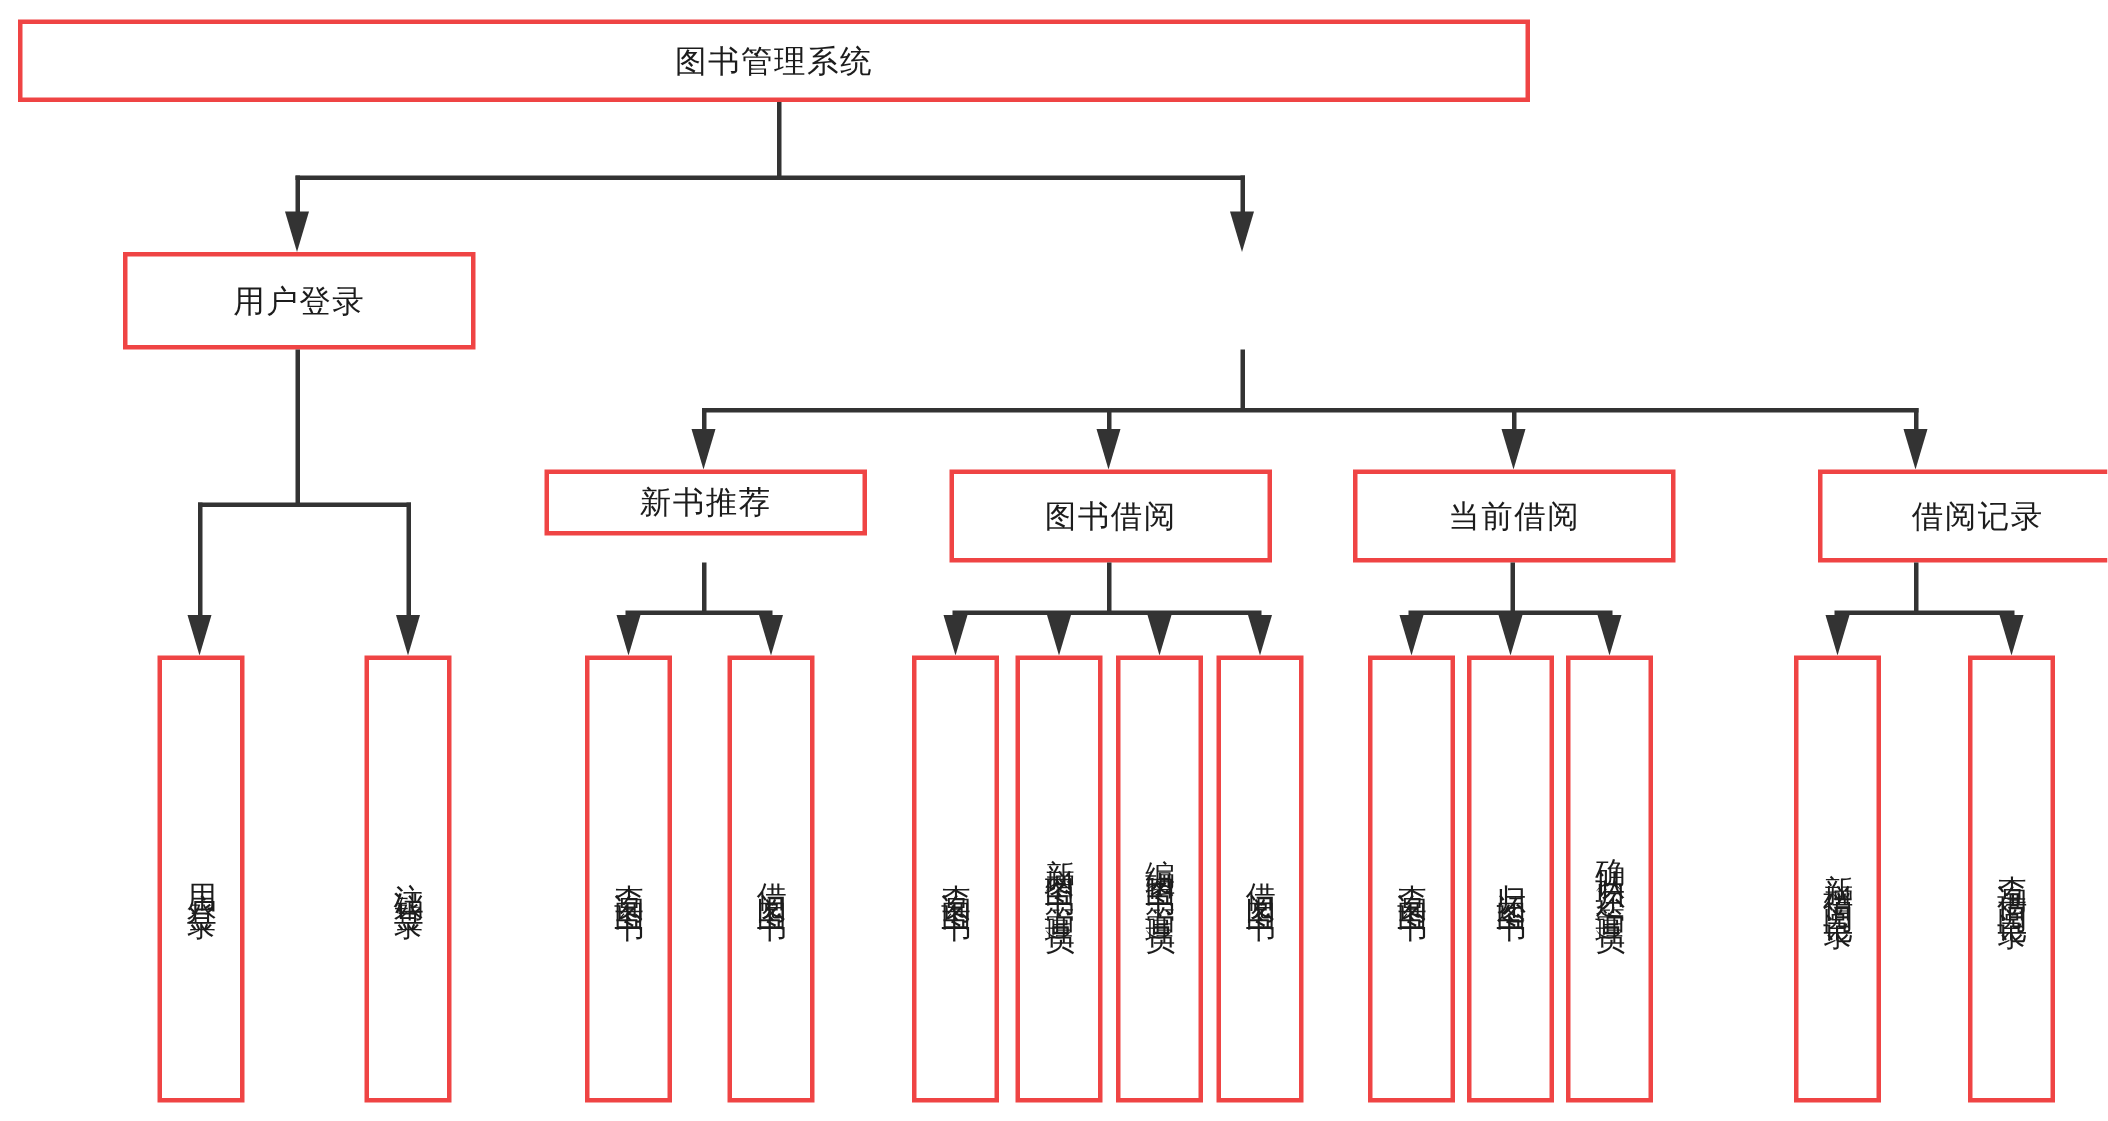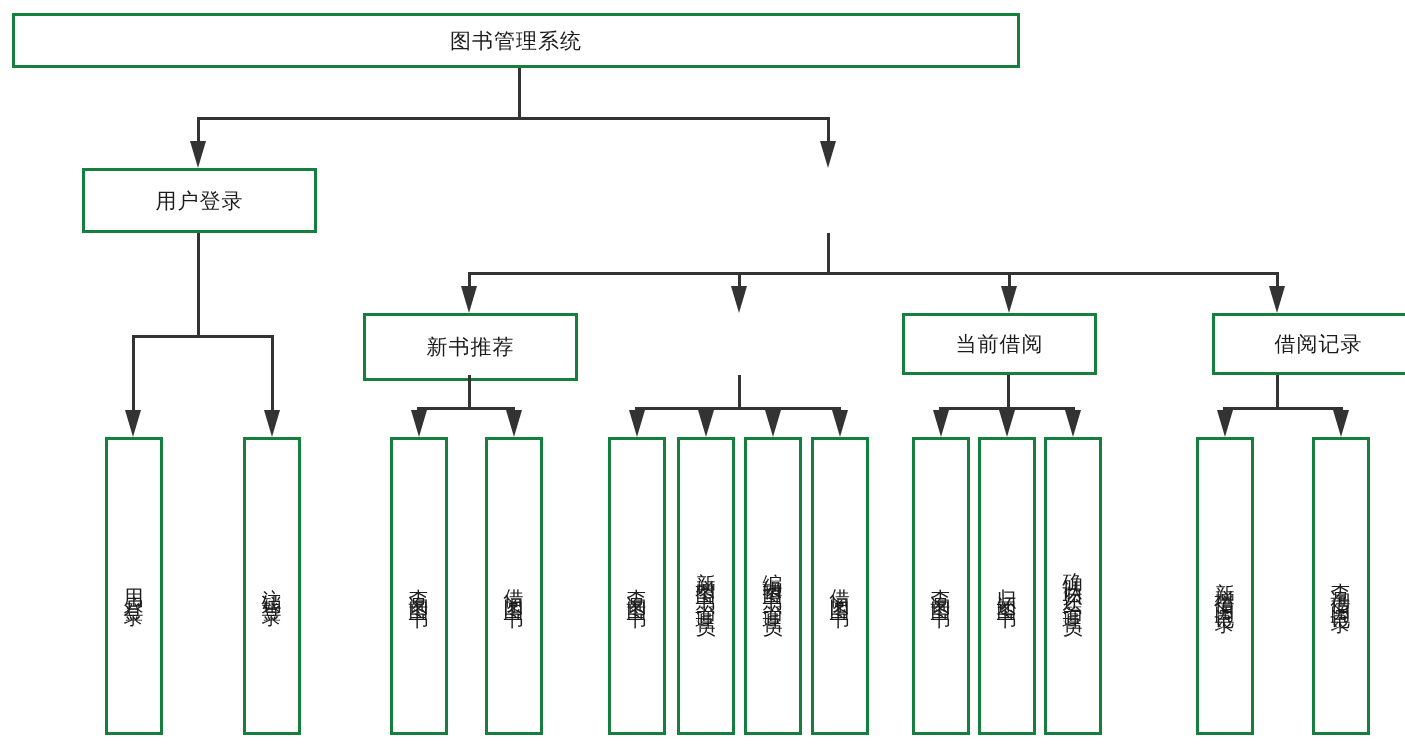--- a/index.html
+++ b/index.html
@@ -1,21 +1,21 @@
 <!DOCTYPE html>
 <html><head>
 <meta charset="utf-8">
 <style>
   html,body{margin:0;padding:0;background:#ffffff;}
   .stage{
     position:relative;width:1405px;height:747px;background:#ffffff;
     font-family:"Liberation Sans",sans-serif;overflow:hidden;
   }
   .box{
-    position:absolute;box-sizing:border-box;border:3px solid #15803d;
+    position:absolute;box-sizing:border-box;border:3px solid #ef4444;
     background:#ffffff;display:flex;align-items:center;justify-content:center;
   }
   .hlabel{font-size:21px;color:#1c1c1c;letter-spacing:1px;white-space:nowrap;}
   .vlabel{
     writing-mode:vertical-rl;text-orientation:mixed;
     font-size:20px;color:#1c1c1c;letter-spacing:0.32em;line-height:1.1;
   }
   .hline{position:absolute;height:3px;background:#333333;}
   .vline{position:absolute;width:3px;background:#333333;}
   .arr{
@@ -59,24 +59,27 @@
   <div class="hline" style="left:468px;top:272px;width:811px;"></div>
   <div class="vline" style="left:468px;top:272px;height:17px;"></div>
   <div class="arr" style="left:461px;top:286px;"></div>
   <div class="vline" style="left:738px;top:272px;height:17px;"></div>
   <div class="arr" style="left:731px;top:286px;"></div>
   <div class="vline" style="left:1008px;top:272px;height:17px;"></div>
   <div class="arr" style="left:1001px;top:286px;"></div>
   <div class="vline" style="left:1276px;top:272px;height:17px;"></div>
   <div class="arr" style="left:1269px;top:286px;"></div>
 
-  <div class="box" style="left:363px;top:313px;width:215px;height:68px;">
+  <div class="box" style="left:363px;top:313px;width:215px;height:44px;">
     <span class="hlabel">新书推荐</span>
   </div>
-  <div class="box" style="left:902px;top:313px;width:195px;height:62px;">
+  <div class="box" style="left:633px;top:313px;width:215px;height:62px;">
+    <span class="hlabel">图书借阅</span>
+  </div>
+  <div class="box" style="left:902px;top:313px;width:215px;height:62px;">
     <span class="hlabel">当前借阅</span>
   </div>
   <div class="box" style="left:1212px;top:313px;width:213px;height:62px;">
     <span class="hlabel">借阅记录</span>
   </div>
 
   <div class="vline" style="left:468px;top:375px;height:35px;"></div>
   <div class="hline" style="left:417px;top:407px;width:98px;"></div>
   <div class="arr" style="left:411px;top:410px;"></div>
   <div class="arr" style="left:506px;top:410px;"></div>

